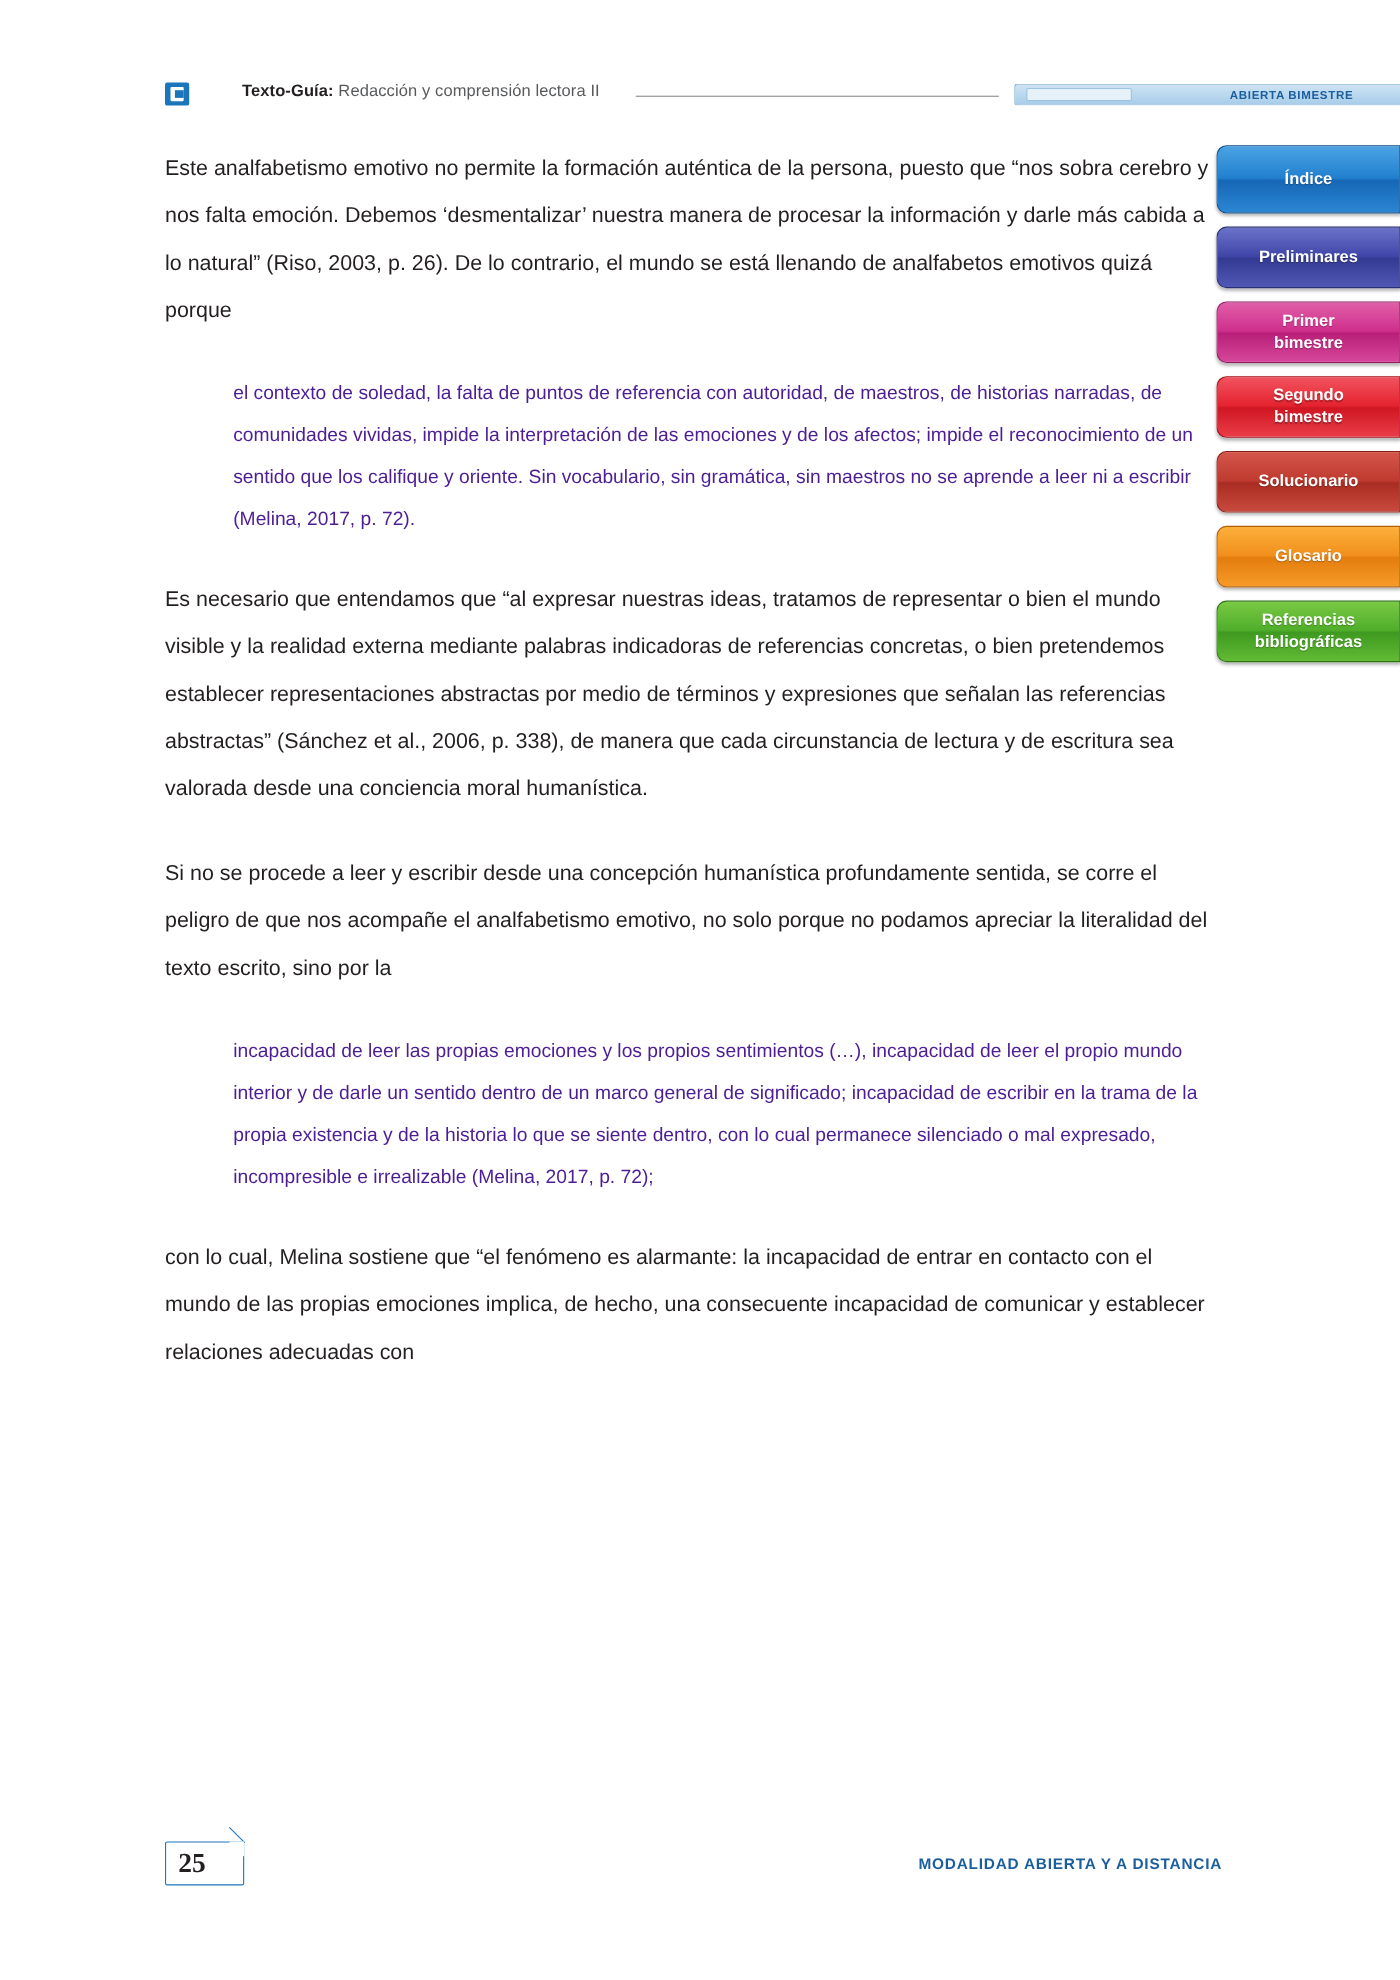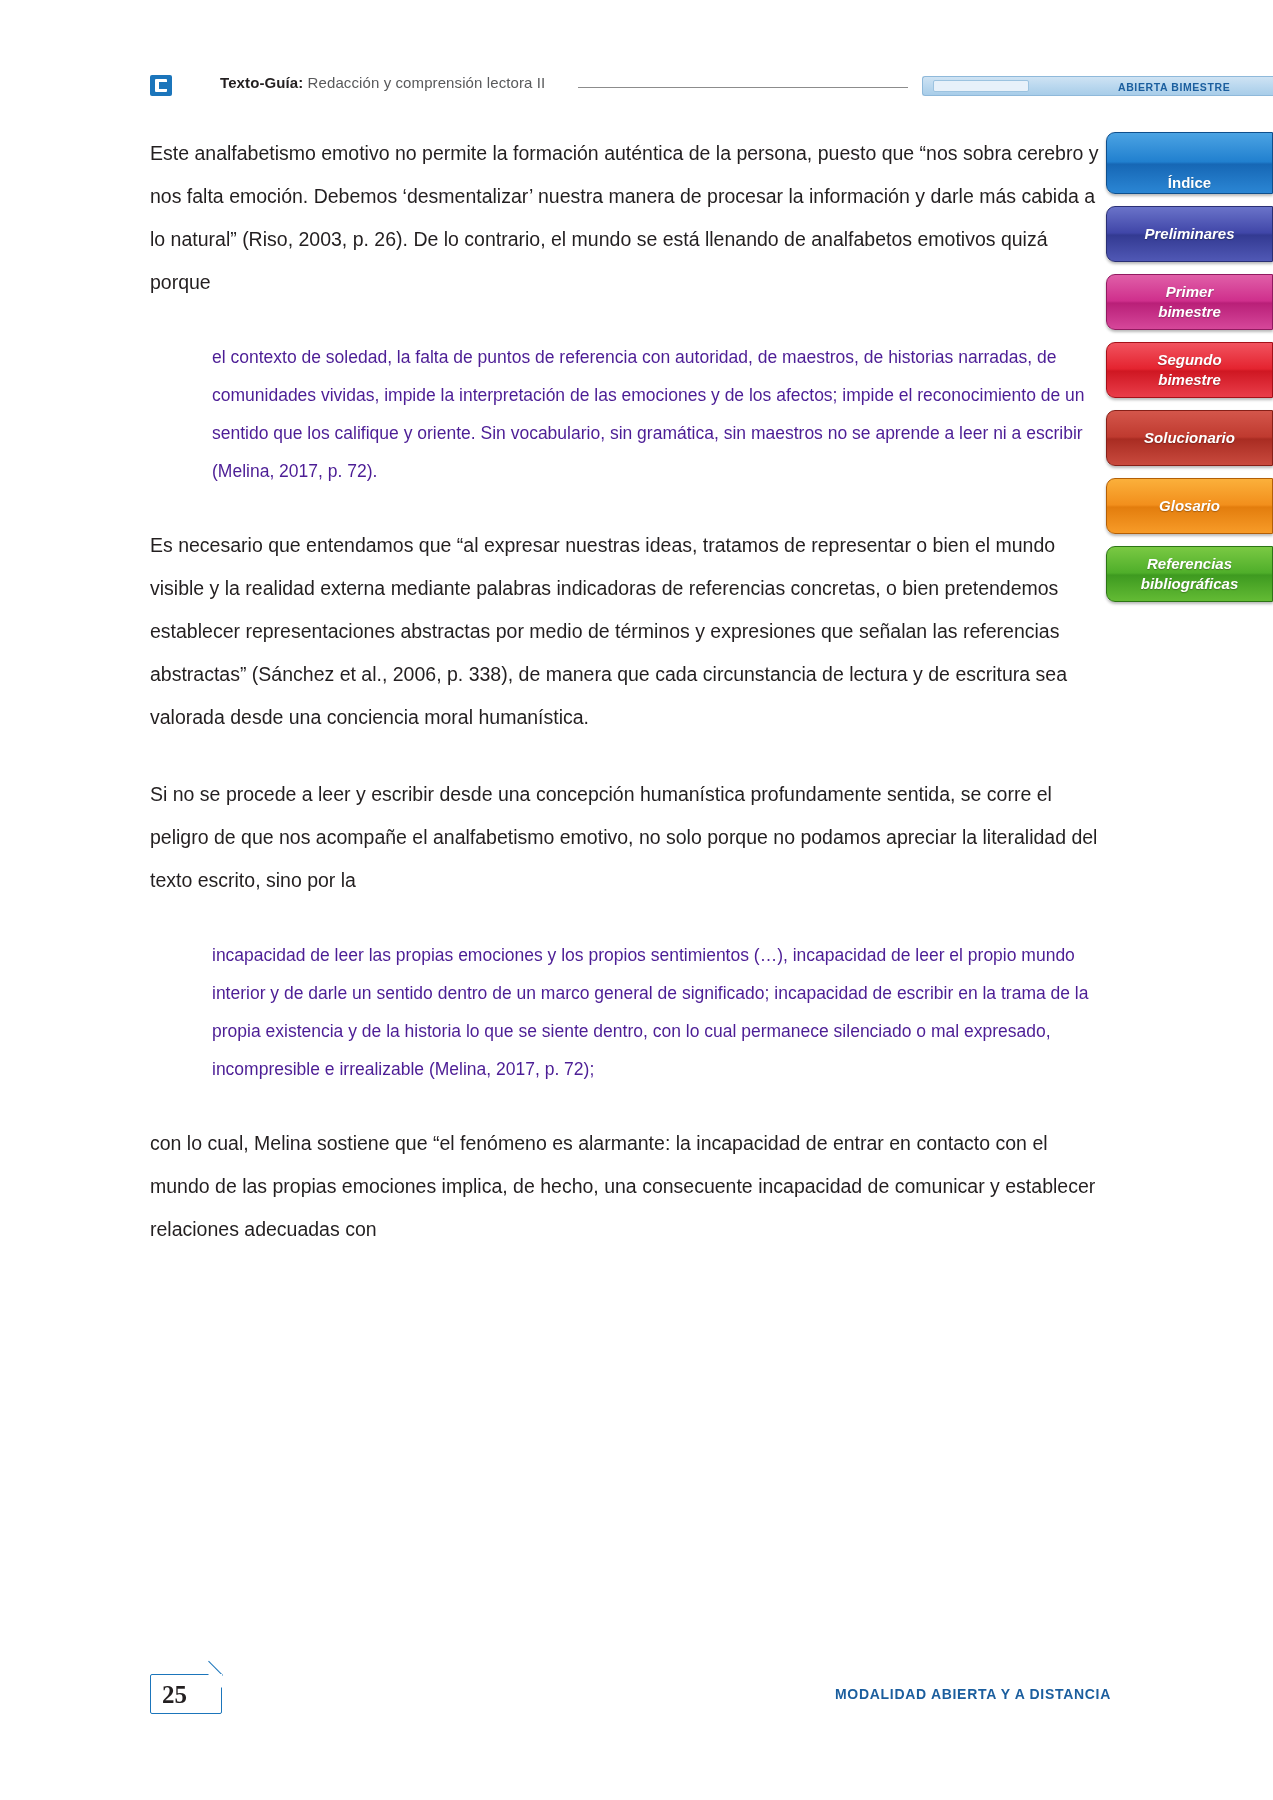--- a/index.html
+++ b/index.html
@@ -152,23 +152,23 @@
     align-items: center;
     justify-content: center;
     padding: 0 14px;
     box-shadow: 0 2px 3px rgba(0,0,0,0.28);
     text-shadow: 0 1px 1px rgba(0,0,0,0.28);
     cursor: pointer;
     user-select: none;
   }
   .nav-btn span { display: block; }
   .h1 { height: 62px; }
-  .h2 { height: 56px; font-style: italic; }
-
-  .nav-indice      { background: linear-gradient(to bottom, #4ba3e3 0%, #2180cf 48%, #1667b5 52%, #2b86d4 100%); border: 1px solid #0f4f8c; align-items: flex-end; }
+  .h2 { height: 56px; }
+
+  .nav-indice      { background: linear-gradient(to bottom, #4ba3e3 0%, #2180cf 48%, #1667b5 52%, #2b86d4 100%); border: 1px solid #0f4f8c; }
   .nav-prelim      { background: linear-gradient(to bottom, #6a73c9 0%, #4046a8 48%, #333a92 52%, #5058b5 100%); border: 1px solid #2a2f74; }
   .nav-primer      { background: linear-gradient(to bottom, #e05fa8 0%, #cf2f8c 48%, #b91f78 52%, #d6479a 100%); border: 1px solid #911a60; }
   .nav-segundo     { background: linear-gradient(to bottom, #f1535f 0%, #e4232f 48%, #cf1722 52%, #ea3d49 100%); border: 1px solid #a51018; align-items: center; }
   .nav-solucionario{ background: linear-gradient(to bottom, #d4564b 0%, #bf3a2f 48%, #a92c22 52%, #c94a3e 100%); border: 1px solid #872018; }
   .nav-glosario    { background: linear-gradient(to bottom, #fbb03b 0%, #f28f1c 48%, #e37d0d 52%, #f79b28 100%); border: 1px solid #b35f06; }
   .nav-referencias { background: linear-gradient(to bottom, #7ac943 0%, #4fae2a 48%, #3e9a20 52%, #63bb34 100%); border: 1px solid #2c7515; }
 
   
   .footer {
     position: absolute;

